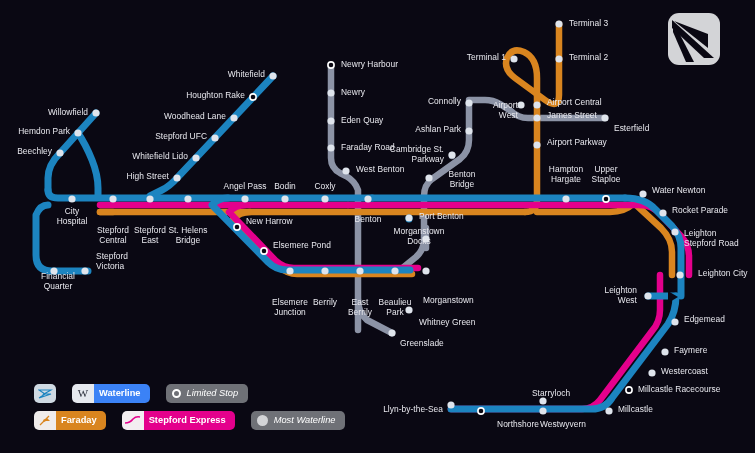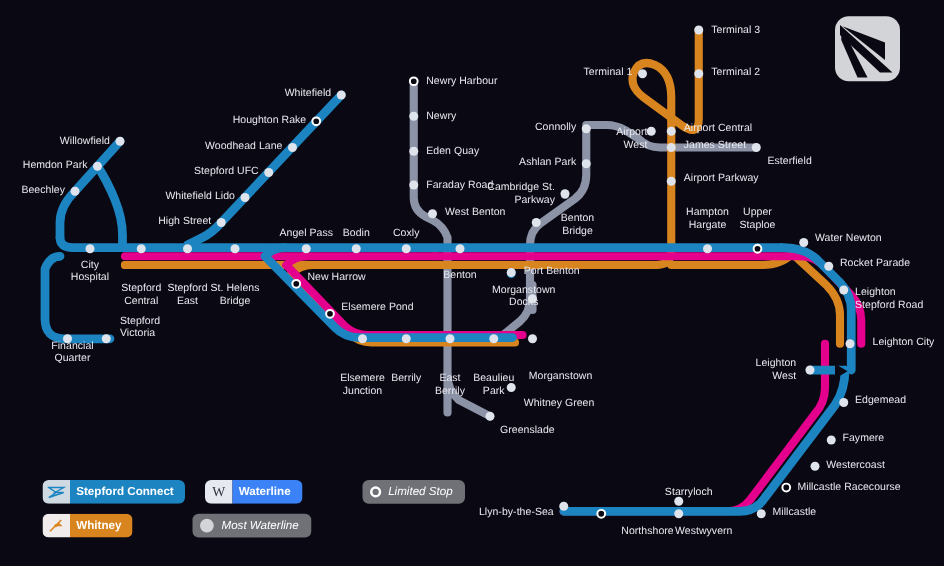--- a/index.html
+++ b/index.html
@@ -49,21 +49,21 @@
   .chip-connect .chip-ico{background:#cfd9e2;}
   .chip-connect .chip-txt{background:#1c84c0;color:#ffffff;}
   .chip-water .chip-ico{background:#e6e9ef;}
   .chip-water .chip-txt{background:#3b82f6;color:#ffffff;}
   .chip-airlink .chip-ico{background:#f0eceb;}
   .chip-airlink .chip-txt{background:#d9851f;color:#ffffff;}
   .chip-express .chip-ico{background:#f3eef1;}
   .chip-express .chip-txt{background:#e4008c;color:#ffffff;}
   .chip-plain{
     background:#6f7177;border-radius:5px;height:19px;
-    display:flex;align-items:center;padding:0 10px 0 6px;gap:6px;margin-left:32px;
+    display:flex;align-items:center;padding:0 10px 0 6px;gap:6px;
   }
   .chip-plain .chip-txt{
     font-size:9.3px;color:#ffffff;font-style:italic;line-height:19px;white-space:nowrap;
     padding:0;background:none;font-weight:normal;
   }
   .dot-hollow{
     width:9px;height:9px;border-radius:50%;
     border:2px solid #ffffff;box-sizing:border-box;flex:0 0 auto;
   }
   .dot-solid{
@@ -416,21 +416,20 @@
 </svg>
 
 <div id="legend">
   <div class="legend-row">
     <div class="chip chip-connect">
       <span class="chip-ico">
         <svg width="15" height="12" viewBox="0 0 15 12">
           <path d="M1,2 L13,2 L6,6 L13,6 L1,10 L7,6 Z" fill="none" stroke="#1c84c0" stroke-width="1.1"></path>
         </svg>
       </span>
-      <span class="chip-txt">Stepford Connect</span>
     </div>
     <div class="chip chip-water">
       <span class="chip-ico">
         <svg width="16" height="13" viewBox="0 0 16 13">
           <text x="8" y="10" text-anchor="middle" font-family="Liberation Serif, serif" font-size="11" fill="#2b2f3b">W</text>
         </svg>
       </span>
       <span class="chip-txt">Waterline</span>
     </div>
     <div class="chip-plain">
@@ -440,21 +439,29 @@
   </div>
   <div class="legend-row">
     <div class="chip chip-airlink">
       <span class="chip-ico">
         <svg width="15" height="13" viewBox="0 0 15 13">
           <path d="M2,11 L11,2" stroke="#d9851f" stroke-width="1.3" fill="none"></path>
           <path d="M6,7 L9,4 L12,7 Z" fill="#d9851f"></path>
           <circle cx="6.5" cy="6.5" r="1.2" fill="#d9851f"></circle>
         </svg>
       </span>
-      <span class="chip-txt">Whitney</span>
+      <span class="chip-txt">Faraday</span>
+    </div>
+    <div class="chip chip-express">
+      <span class="chip-ico">
+        <svg width="17" height="13" viewBox="0 0 17 13">
+          <path d="M1,9 Q6,9 9,5 Q12,2 16,3" stroke="#e4008c" stroke-width="1.5" fill="none"></path>
+        </svg>
+      </span>
+      <span class="chip-txt">Stepford Express</span>
     </div>
     <div class="chip-plain">
       <span class="dot-solid"></span>
       <span class="chip-txt">Most Waterline</span>
     </div>
   </div>
 </div>
 
 <div id="logo">
   <svg width="64" height="62" viewBox="0 0 64 62">

